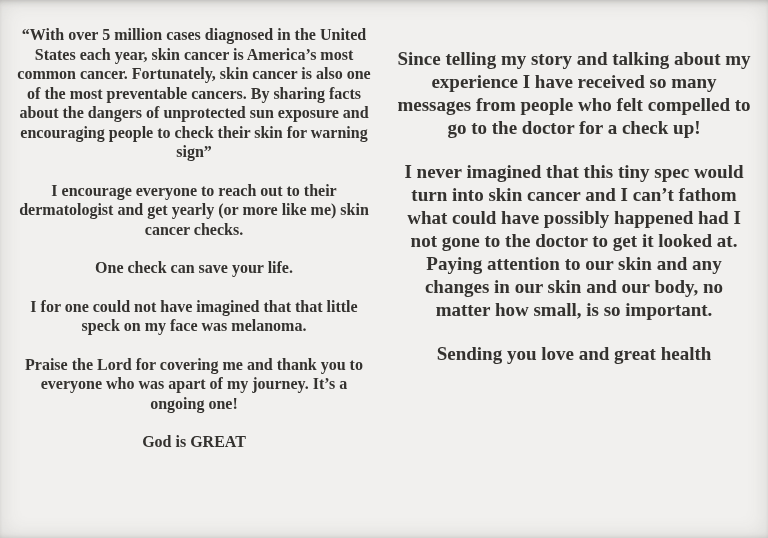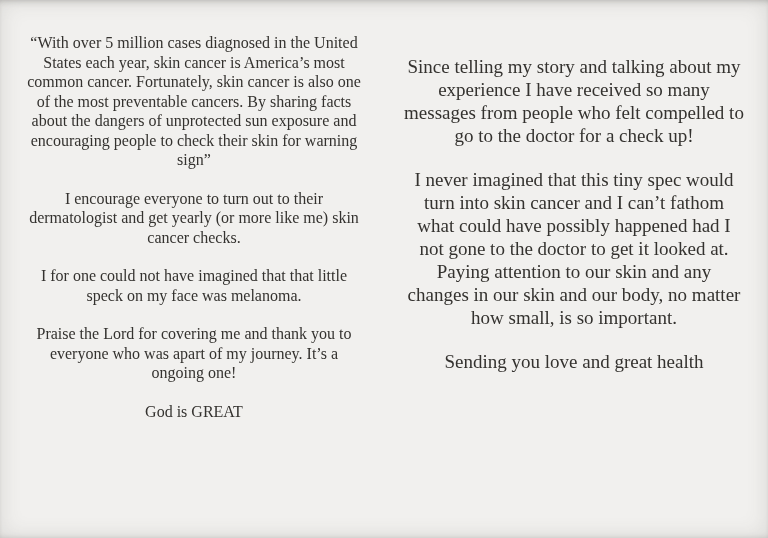--- a/index.html
+++ b/index.html
@@ -21,23 +21,24 @@
   }
   .page{
     display:flex;
     box-sizing:border-box;
     width:768px;height:538px;
     padding:25px 8px 0 16px;
     gap:24px;
   }
   .col{box-sizing:border-box;}
   .col p{
-    margin:8px;
+    margin:0;
     text-align:center;
     white-space:normal;
+    font-weight:bold;
   }
   .col-left{
     width:356px;
     font-size:16px;
     line-height:19.5px;
   }
   .col-left p{margin-bottom:19px;}
   .col-right{
     width:356px;
     padding-top:22px;
@@ -58,21 +59,22 @@
   }
   .heart-icon svg{display:block;width:100%;height:100%;}
 </style>
 </head>
 <body>
 
 <div class="page">
 
   <div class="col col-left">
     <p>“With over 5 million cases diagnosed in the United States each year, skin cancer is America’s most common cancer. Fortunately, skin cancer is also one of the most preventable cancers. By sharing facts about the dangers of unprotected sun exposure and encouraging people to check their skin for warning sign”</p>
-    <p>I encourage everyone to turn out to their dermatologist and get yearly (or more like me) skin cancer checks.</p>
+    <p>I encourage everyone to reach out to their dermatologist and get yearly (or more like me) skin cancer checks.</p>
+    <p>One check can save your life.</p>
     <p>I for one could not have imagined that that little speck on my face was melanoma.</p>
     <p>Praise the Lord for covering me and thank you to everyone who was apart of my journey. It’s a ongoing one!</p>
     <p>God is GREAT</p>
   </div>
 
   <div class="col col-right">
     <p>Since telling my story and talking about my experience I have received so many messages from people who felt compelled to go to the doctor for a check up!</p>
     <p>I never imagined that this tiny spec would turn into skin cancer and I can’t fathom what could have possibly happened had I not gone to the doctor to get it looked at. Paying attention to our skin and any changes in our skin and our body, no matter how small, is so important.</p>
     <p>Sending you love and great health</p>
   </div>

